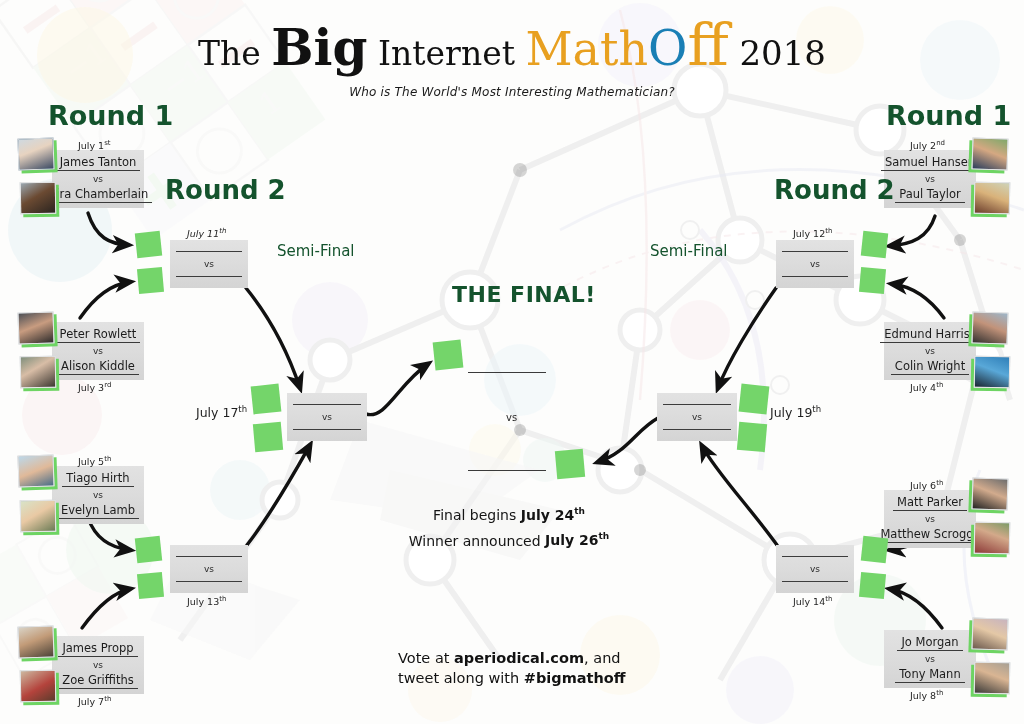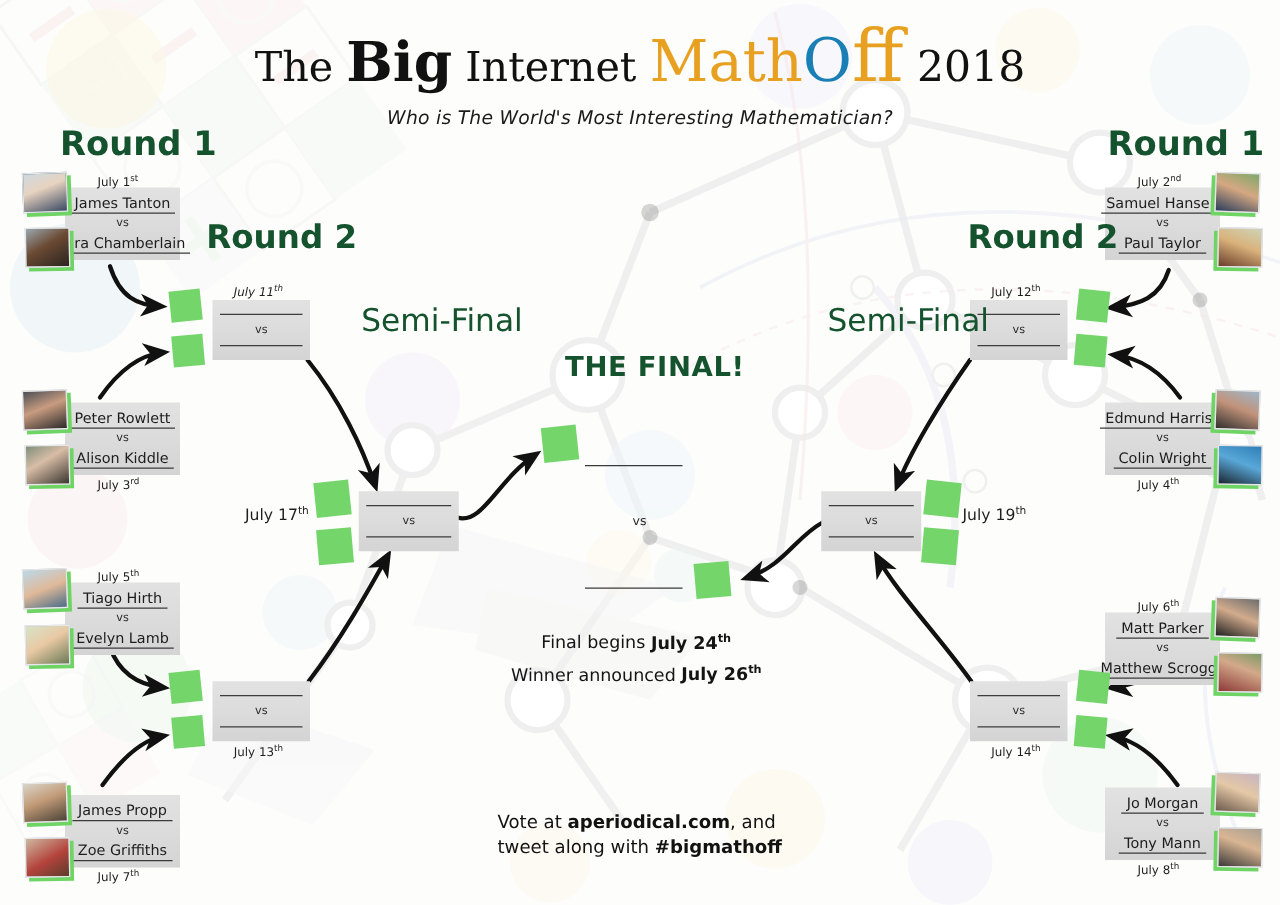--- a/index.html
+++ b/index.html
@@ -13,41 +13,41 @@
   #stage{position:absolute;left:0;top:0;width:1024px;height:724px;overflow:hidden;background:#fdfdfc;}
   #bg{position:absolute;left:0;top:0;width:1024px;height:724px;z-index:0;}
 
   
   .title{
     position:absolute;left:0;top:20px;width:1024px;text-align:center;
     font-family:"DejaVu Serif", serif;
     font-size:40px;line-height:50px;color:#111;z-index:6;white-space:nowrap;
   }
   .t-the{font-size:33px;}
-  .t-big{font-weight:bold;font-size:44px;}
+  .t-big{font-weight:bold;font-size:50px;}
   .t-int{font-size:33px;}
   .t-math{color:#e8a020;font-size:46px;}
   .t-o{color:#1a7fb5;font-size:48px;}
   .t-ff{color:#e8a020;font-size:58px;}
   .t-year{font-size:34px;color:#111;}
   .subtitle{
     position:absolute;left:0;top:85px;width:1024px;text-align:center;
-    font-size:15px;font-style:italic;color:#1a1a1a;z-index:6;
+    font-size:12px;font-style:italic;color:#1a1a1a;z-index:6;
     font-family:"DejaVu Sans", sans-serif;letter-spacing:.2px;
   }
 
   
   .sect{
     position:absolute;z-index:6;color:#14532d;
     font-family:"DejaVu Sans", sans-serif;
     font-weight:bold;white-space:nowrap;
   }
   .sect.r1{font-size:27px;}
   .sect.r2{font-size:26px;}
-  .sect.sf{font-size:25px;font-weight:normal;margin-left:12px;}
+  .sect.sf{font-size:15px;font-weight:normal;}
   .sect.fin{font-size:22px;font-weight:bold;letter-spacing:.5px;}
 
   
   .match{
     position:absolute;z-index:5;
     background:linear-gradient(180deg,#e2e2e2 0%,#dcdcdc 48%,#d4d4d4 100%);
     box-sizing:border-box;
     display:flex;flex-direction:column;justify-content:center;align-items:center;
   }
   .match .nm{

